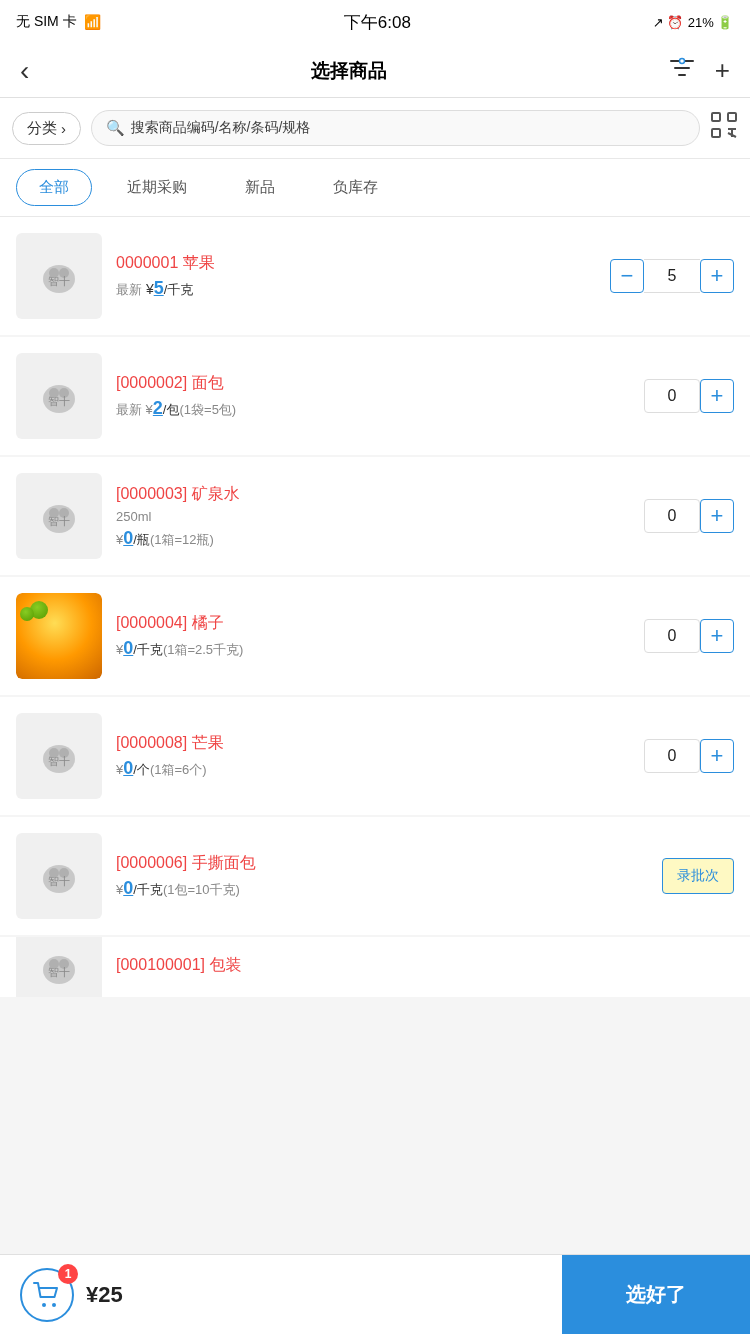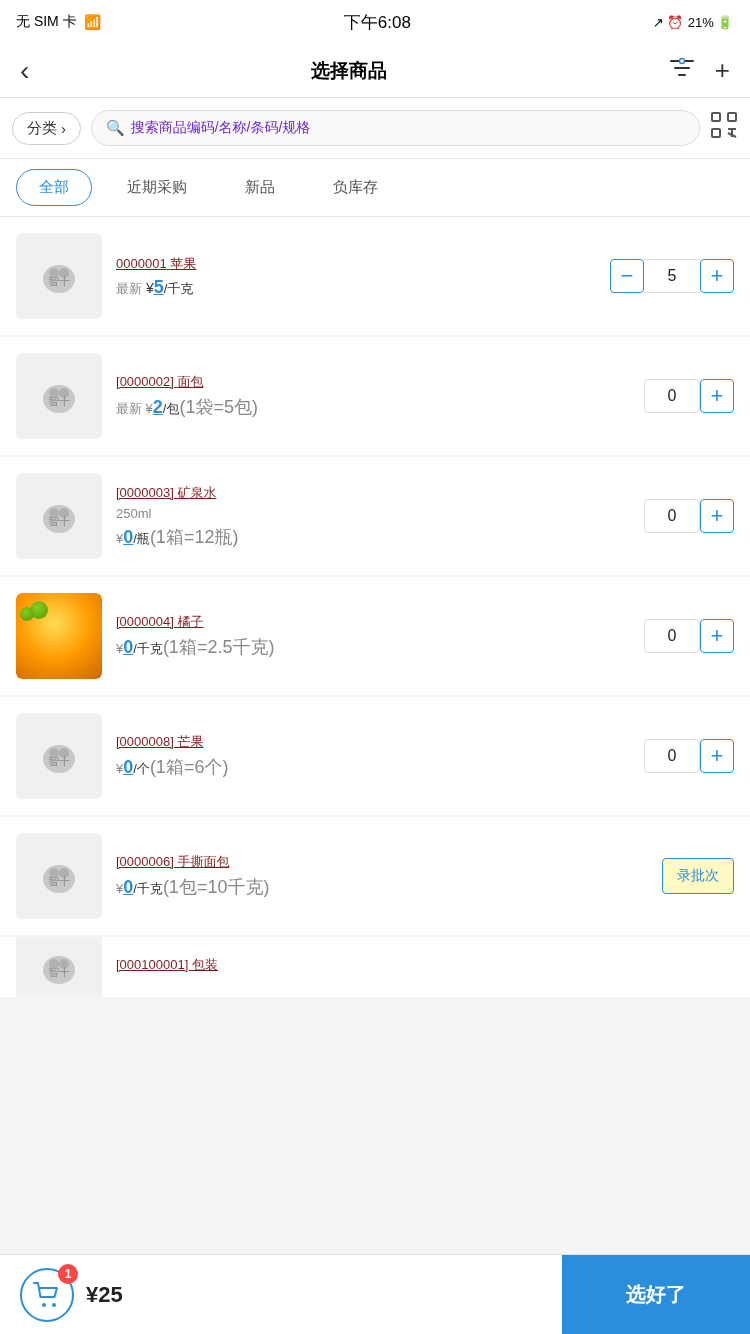--- a/index.html
+++ b/index.html
@@ -118,27 +118,27 @@
       border-radius: 6px;
       background: #f0f0f0;
       display: flex;
       align-items: center;
       justify-content: center;
       flex-shrink: 0;
       overflow: hidden;
     }
     .product-img svg { width: 50px; height: 50px; }
     .product-info { flex: 1; }
-    .product-name { font-size: 13px; color: #7f1d1d; font-weight: 500; margin-bottom: 4px; text-decoration: underline; }
+    .product-name { font-size: 16px; color: #ef4444; font-weight: 500; margin-bottom: 4px; }
     .product-spec { font-size: 13px; color: #888; margin-bottom: 4px; }
     .product-price { font-size: 14px; color: #333; }
     .price-label { color: #888; font-size: 13px; }
     .price-value { color: #2b8edd; font-size: 18px; font-weight: bold; text-decoration: underline; }
     .price-unit { color: #333; font-size: 13px; }
-    .price-note { color: #888; font-size: 18px; }
+    .price-note { color: #888; font-size: 13px; }
 
     
     .qty-control {
       display: flex;
       align-items: center;
       gap: 0;
       flex-shrink: 0;
     }
     .qty-btn {
       width: 34px;
@@ -274,21 +274,21 @@
   </div>
 </div>
 
 <div class="filter-bar">
   <button class="category-btn">
     <span>分类</span>
     <span>›</span>
   </button>
   <div class="search-box">
     <span class="search-icon-wrap">🔍</span>
-    <span style="color:#6d28d9; font-size:14px;">搜索商品编码/名称/条码/规格</span>
+    <span style="color:#404040; font-size:14px;">搜索商品编码/名称/条码/规格</span>
   </div>
   <div class="scan-icon">
     <svg width="28" height="28" viewBox="0 0 28 28" fill="none">
       <rect x="2" y="2" width="8" height="8" rx="1" stroke="#555" stroke-width="2" fill="none"></rect>
       <rect x="18" y="2" width="8" height="8" rx="1" stroke="#555" stroke-width="2" fill="none"></rect>
       <rect x="2" y="18" width="8" height="8" rx="1" stroke="#555" stroke-width="2" fill="none"></rect>
       <line x1="18" y1="18" x2="26" y2="18" stroke="#555" stroke-width="2"></line>
       <line x1="22" y1="18" x2="22" y2="26" stroke="#555" stroke-width="2"></line>
       <line x1="18" y1="22" x2="26" y2="26" stroke="#555" stroke-width="2"></line>
     </svg>

